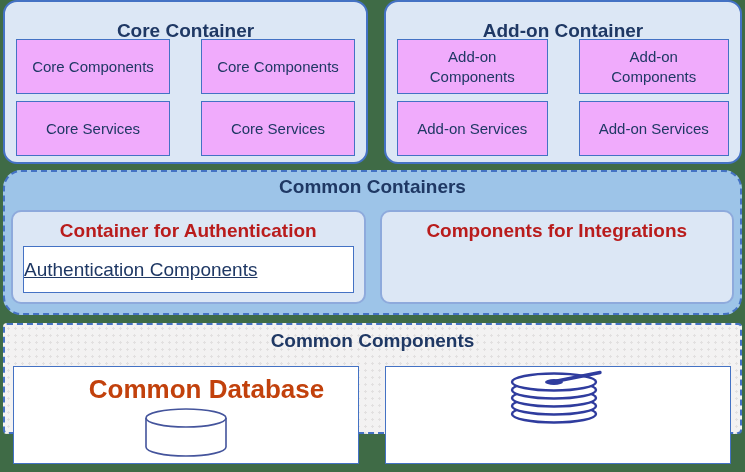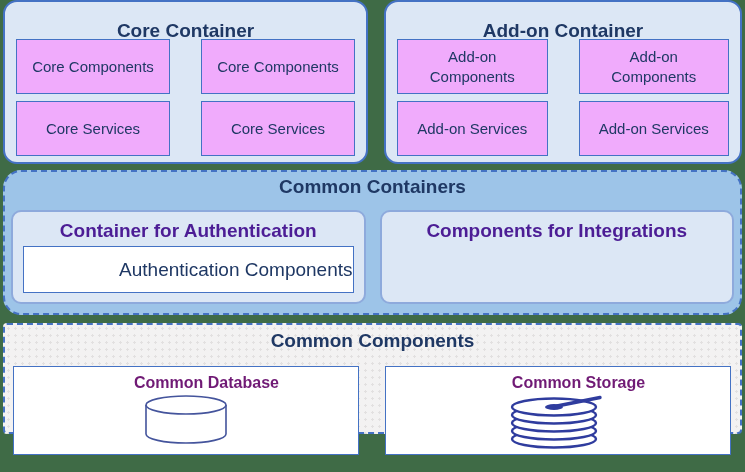--- a/index.html
+++ b/index.html
@@ -40,49 +40,49 @@
   #common-containers .panel-title{padding-top:4px;}
   .sub-row{
     position:absolute;left:6px;right:6px;top:38px;bottom:9px;
     display:grid;grid-template-columns:1fr 1fr;column-gap:14px;
   }
   .sub-container{
     position:relative;background:#dce7f5;
     border:2px solid #8eaadc;border-radius:10px;
   }
   .sub-title{
-    text-align:center;font-weight:bold;font-size:19px;color:#4c1d95;
+    text-align:center;font-weight:bold;font-size:19px;color:#b91c1c;
     padding-top:8px;white-space:nowrap;
   }
   .sub-box{
     position:absolute;left:10px;right:10px;bottom:9px;height:45px;
     background:#ffffff;border:1px solid #4472c4;
-    display:flex;align-items:center;justify-content:flex-end;
-    color:#1f3864;font-size:19px;
+    display:flex;align-items:center;justify-content:flex-start;
+    color:#1f3864;font-size:19px;text-decoration:underline;
   }
 
   
   #common-components{
     left:3px;top:323px;width:739px;height:111px;
     background-color:#f3f2f2;
     background-image:radial-gradient(circle, #e2e0e0 1px, rgba(0,0,0,0) 1.2px);
     background-size:7px 7px;
     border:2px dashed #4472c4;border-radius:4px;
   }
   #common-components .panel-title{padding-top:5px;}
   .comp-row{
     position:absolute;left:8px;right:9px;top:41px;bottom:6px;
     display:grid;grid-template-columns:1fr 1fr;column-gap:26px;
   }
   .comp-box{
     background:#ffffff;border:1px solid #4472c4;
     display:flex;flex-direction:column;align-items:center;
   }
   .comp-title{
-    font-weight:bold;font-size:16px;color:#701a75;margin-top:7px;white-space:nowrap;margin-left:41px;
+    font-weight:bold;font-size:26px;color:#c2410c;margin-top:7px;white-space:nowrap;margin-left:41px;
   }
   .comp-icon{margin-top:2px;}
 </style>
 </head>
 <body>
 
 <div class="abs top-container" style="left:3px;top:0;width:365px;height:164px;">
   <div class="panel-title">Core Container</div>
   <div class="box-grid">
     <div class="white-box">
@@ -141,21 +141,20 @@
       <div class="comp-title">Common Database</div>
       <div class="comp-icon">
         <svg width="88" height="52" viewBox="0 0 88 52" aria-hidden="true">
           <path d="M4 11 V40 a40 9 0 0 0 80 0 V11" fill="none" stroke="#44549c" stroke-width="1.6"></path>
           <ellipse cx="44" cy="11" rx="40" ry="9" fill="#ffffff" stroke="#44549c" stroke-width="1.6"></ellipse>
         </svg>
       </div>
     </div>
 
     <div class="comp-box">
-      <div class="comp-title">Common Storage</div>
       <div class="comp-icon">
         <svg width="100" height="56" viewBox="0 0 100 56" aria-hidden="true">
           <ellipse cx="46" cy="45" rx="42" ry="8.5" fill="#ffffff" stroke="#2f3c9e" stroke-width="2.4"></ellipse>
           <ellipse cx="46" cy="37" rx="42" ry="8.5" fill="#ffffff" stroke="#2f3c9e" stroke-width="2.4"></ellipse>
           <ellipse cx="46" cy="29" rx="42" ry="8.5" fill="#ffffff" stroke="#2f3c9e" stroke-width="2.4"></ellipse>
           <ellipse cx="46" cy="21" rx="42" ry="8.5" fill="#ffffff" stroke="#2f3c9e" stroke-width="2.4"></ellipse>
           <ellipse cx="46" cy="13" rx="42" ry="8.5" fill="#ffffff" stroke="#2f3c9e" stroke-width="2.4"></ellipse>
           <ellipse cx="46" cy="13" rx="9" ry="3" fill="#2f3c9e"></ellipse>
           <line x1="49" y1="12" x2="92" y2="3.5" stroke="#2f3c9e" stroke-width="3.4" stroke-linecap="round"></line>
         </svg>

